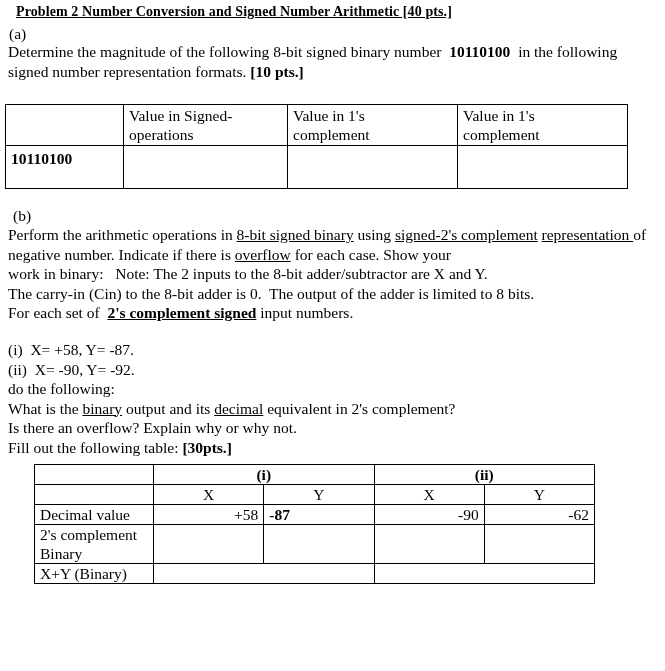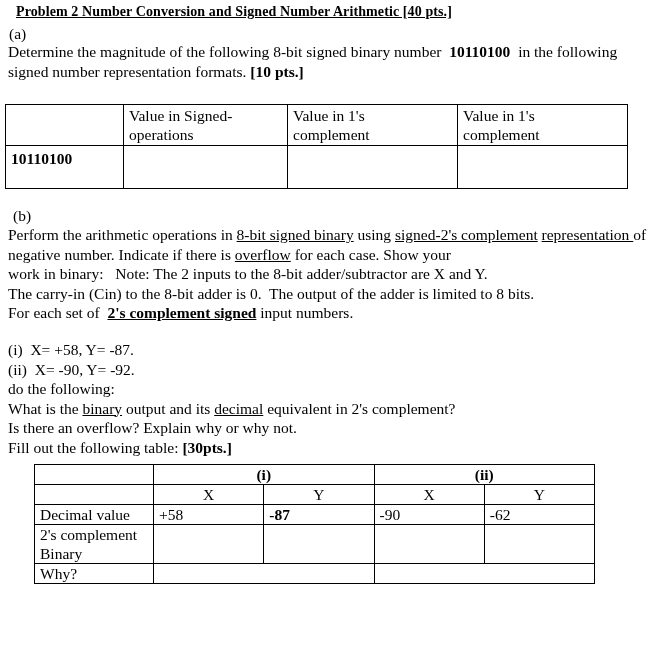--- a/index.html
+++ b/index.html
@@ -107,21 +107,21 @@
   #table-arithmetic td {
     height: 17px;
     vertical-align: top;
     padding: 0px 5px;
   }
   #table-arithmetic .cl { width: 108px; }
   #table-arithmetic .cx { width: 88px; }
   #table-arithmetic .cy { width: 88px; }
   #table-arithmetic .cx2 { width: 133px; }
   #table-arithmetic .cy2 { width: 133px; }
-  #table-arithmetic .ctr { text-align: left; }
+  #table-arithmetic .ctr { text-align: right; }
   #table-arithmetic .grp { text-align: center; font-weight: bold; }
   #table-arithmetic .hdr { text-align: center; }
   #table-arithmetic .lft { text-align: left; font-weight: bold; }
   #table-arithmetic .tall { height: 38px; }
 </style>
 </head>
 <body>
 
 <div class="page">
 
@@ -184,20 +184,20 @@
         <td class="ctr">-62</td>
       </tr>
       <tr>
         <td class="cl tall"><span>2's complement</span><br><span>Binary</span></td>
         <td class="tall"></td>
         <td class="tall"></td>
         <td class="tall"></td>
         <td class="tall"></td>
       </tr>
       <tr>
-        <td class="cl">Why?</td>
+        <td class="cl">X+Y (Binary)</td>
         <td colspan="2"></td>
         <td colspan="2"></td>
       </tr>
     </tbody>
   </table>
 
 </div>
 
 </body></html>

